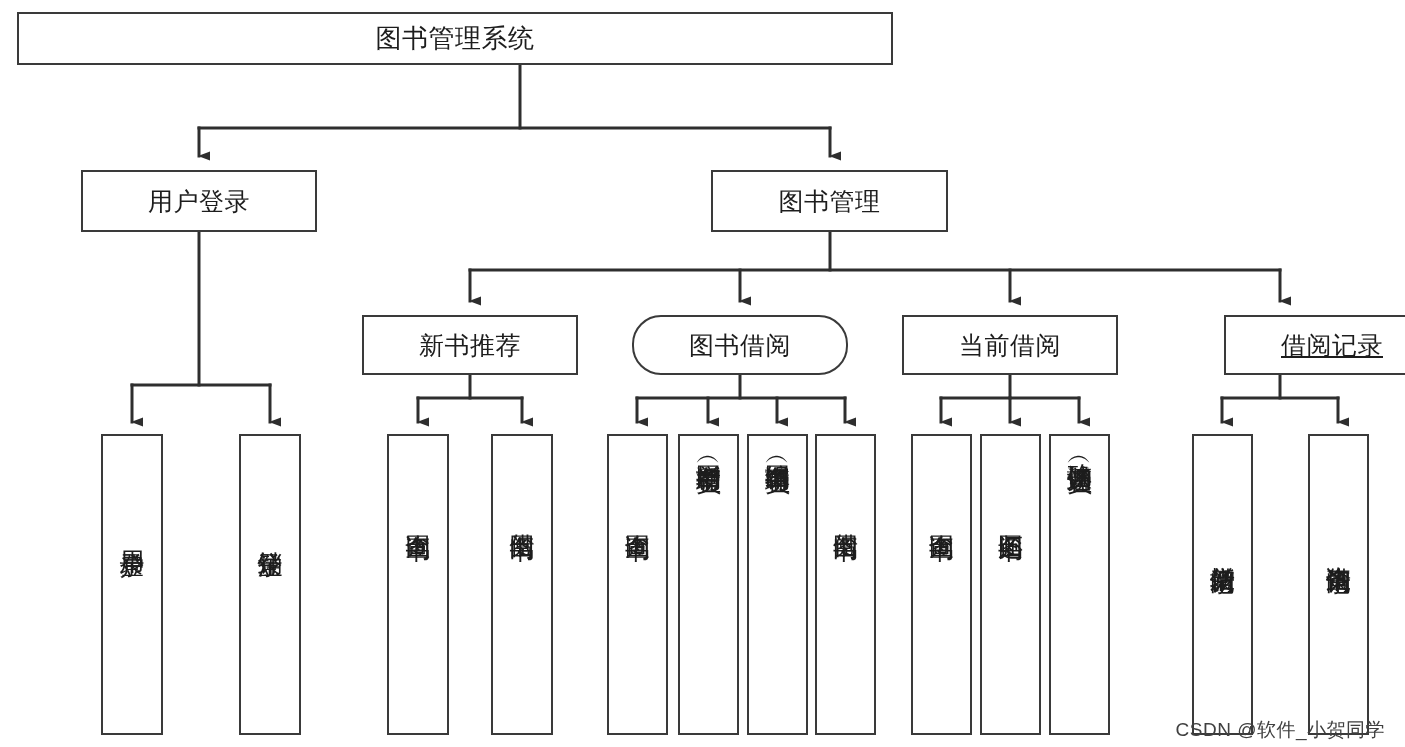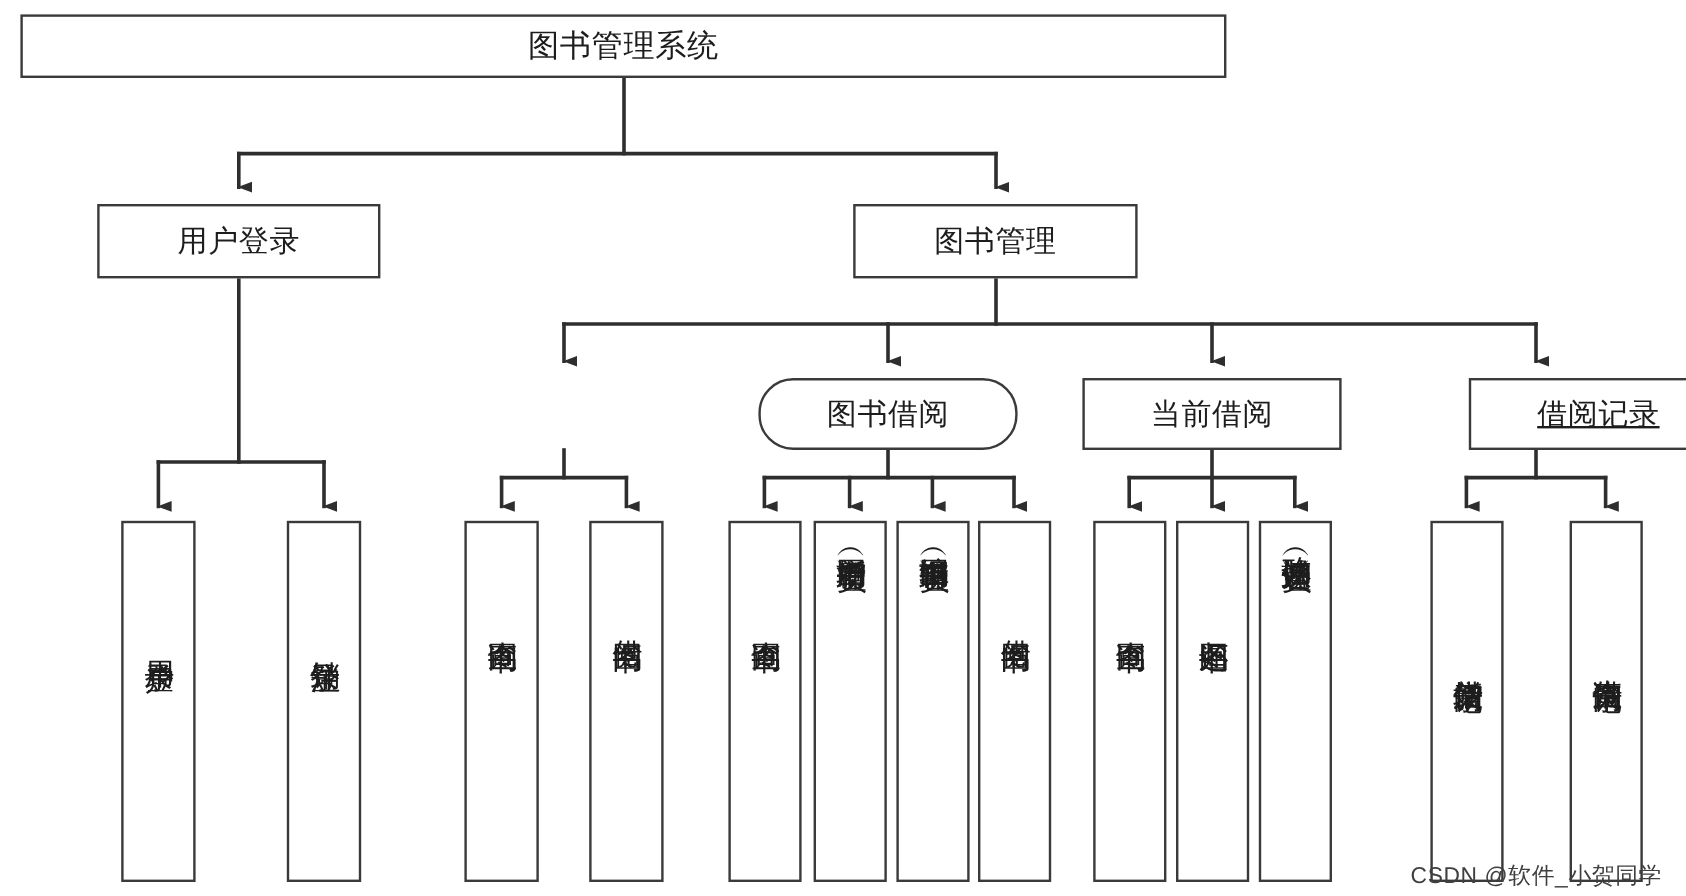--- a/index.html
+++ b/index.html
@@ -125,31 +125,34 @@
       <path d="M 1010,398 L 1010,422" marker-end="url(#arrowhead)"></path>
       <path d="M 1079,398 L 1079,422" marker-end="url(#arrowhead)"></path>
 
       <path d="M 1280,375 L 1280,398"></path>
       <path d="M 1222,398 L 1338,398"></path>
       <path d="M 1222,398 L 1222,422" marker-end="url(#arrowhead)"></path>
       <path d="M 1338,398 L 1338,422" marker-end="url(#arrowhead)"></path>
     </g>
   </svg>
 
-  <div class="node horiz root" style="left:17px; top:12px; width:1005px; height:53px;">
+  <div class="node horiz root" style="left:17px; top:12px; width:876px; height:53px;">
     <span>图书管理系统</span>
   </div>
 
   <div class="node horiz" style="left:81px; top:170px; width:236px; height:62px;">
     <span>用户登录</span>
   </div>
   <div class="node horiz" style="left:711px; top:170px; width:237px; height:62px;">
     <span>图书管理</span>
   </div>
 
+  <div class="node horiz" style="left:362px; top:315px; width:216px; height:60px;">
+    <span>新书推荐</span>
+  </div>
   <div class="node horiz" style="left:632px; top:315px; width:216px; height:60px;border-radius:29px;">
     <span>图书借阅</span>
   </div>
   <div class="node horiz" style="left:902px; top:315px; width:216px; height:60px;text-align:center;">
     <span>当前借阅</span>
   </div>
   <div class="node horiz" style="left:1224px; top:315px; width:216px; height:60px;text-decoration:underline;">
     <span>借阅记录</span>
   </div>
 

